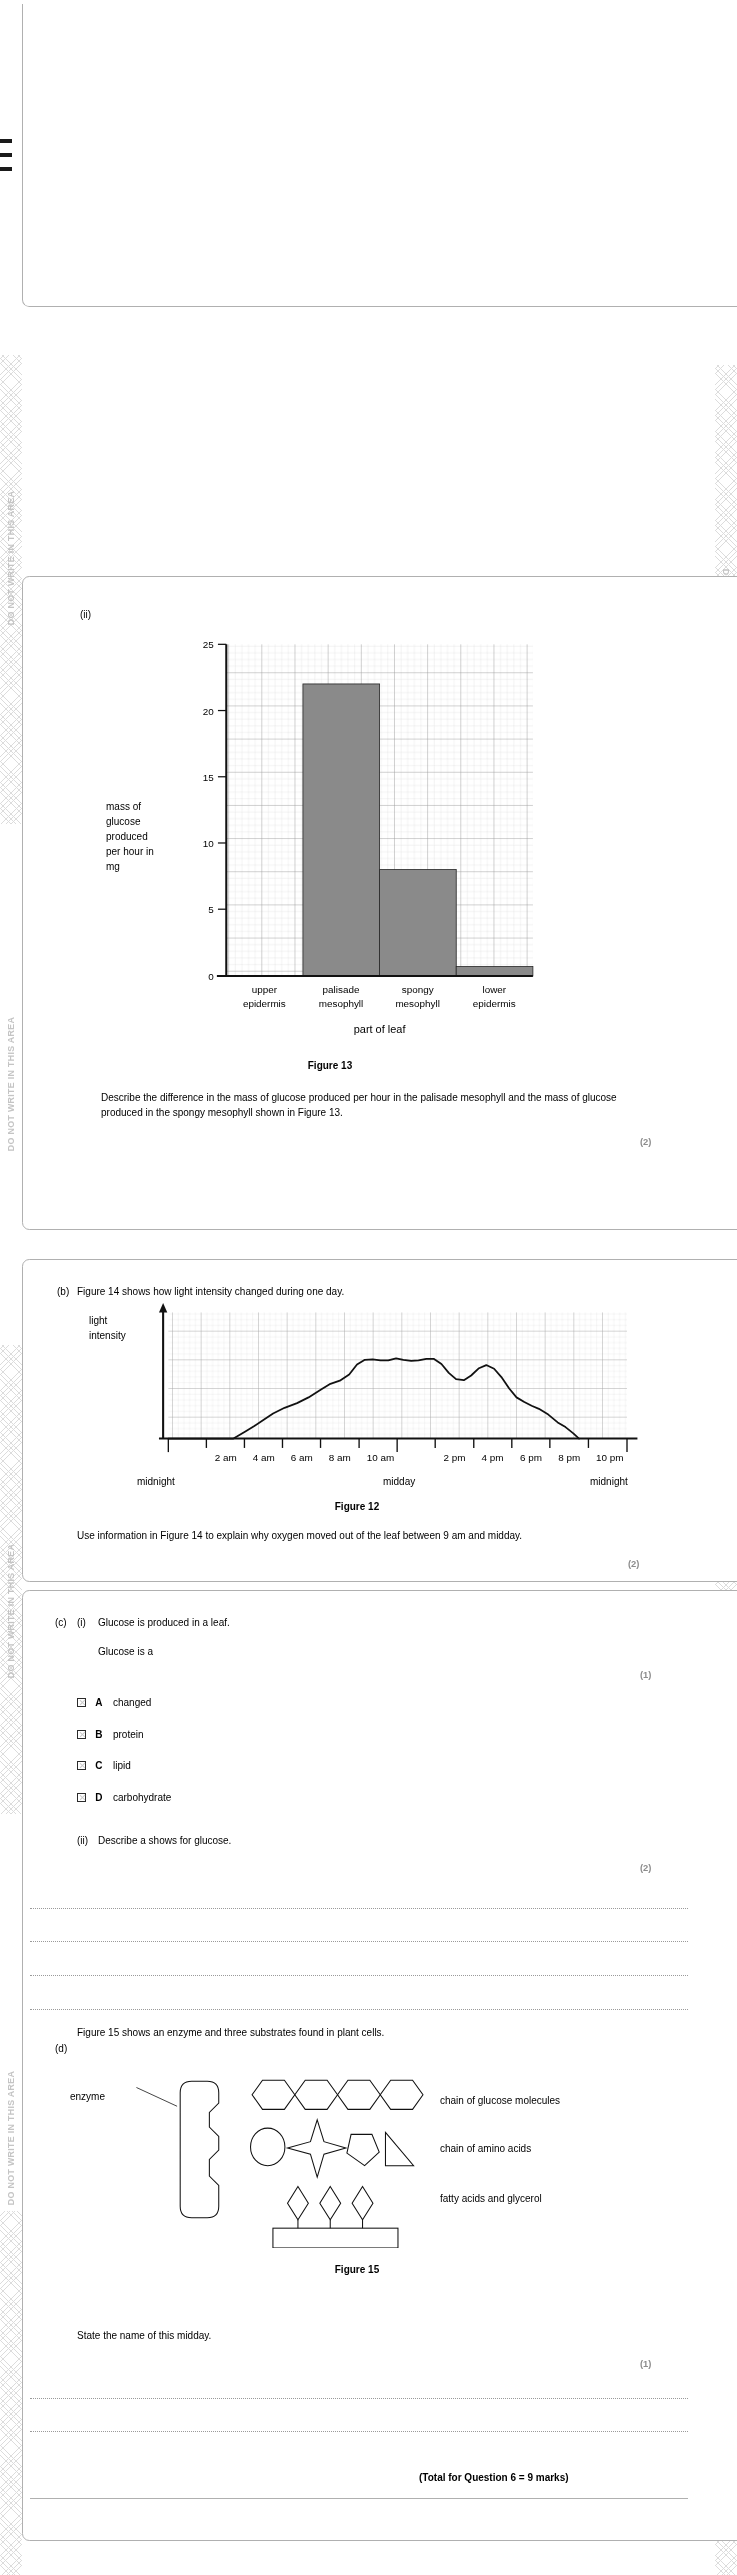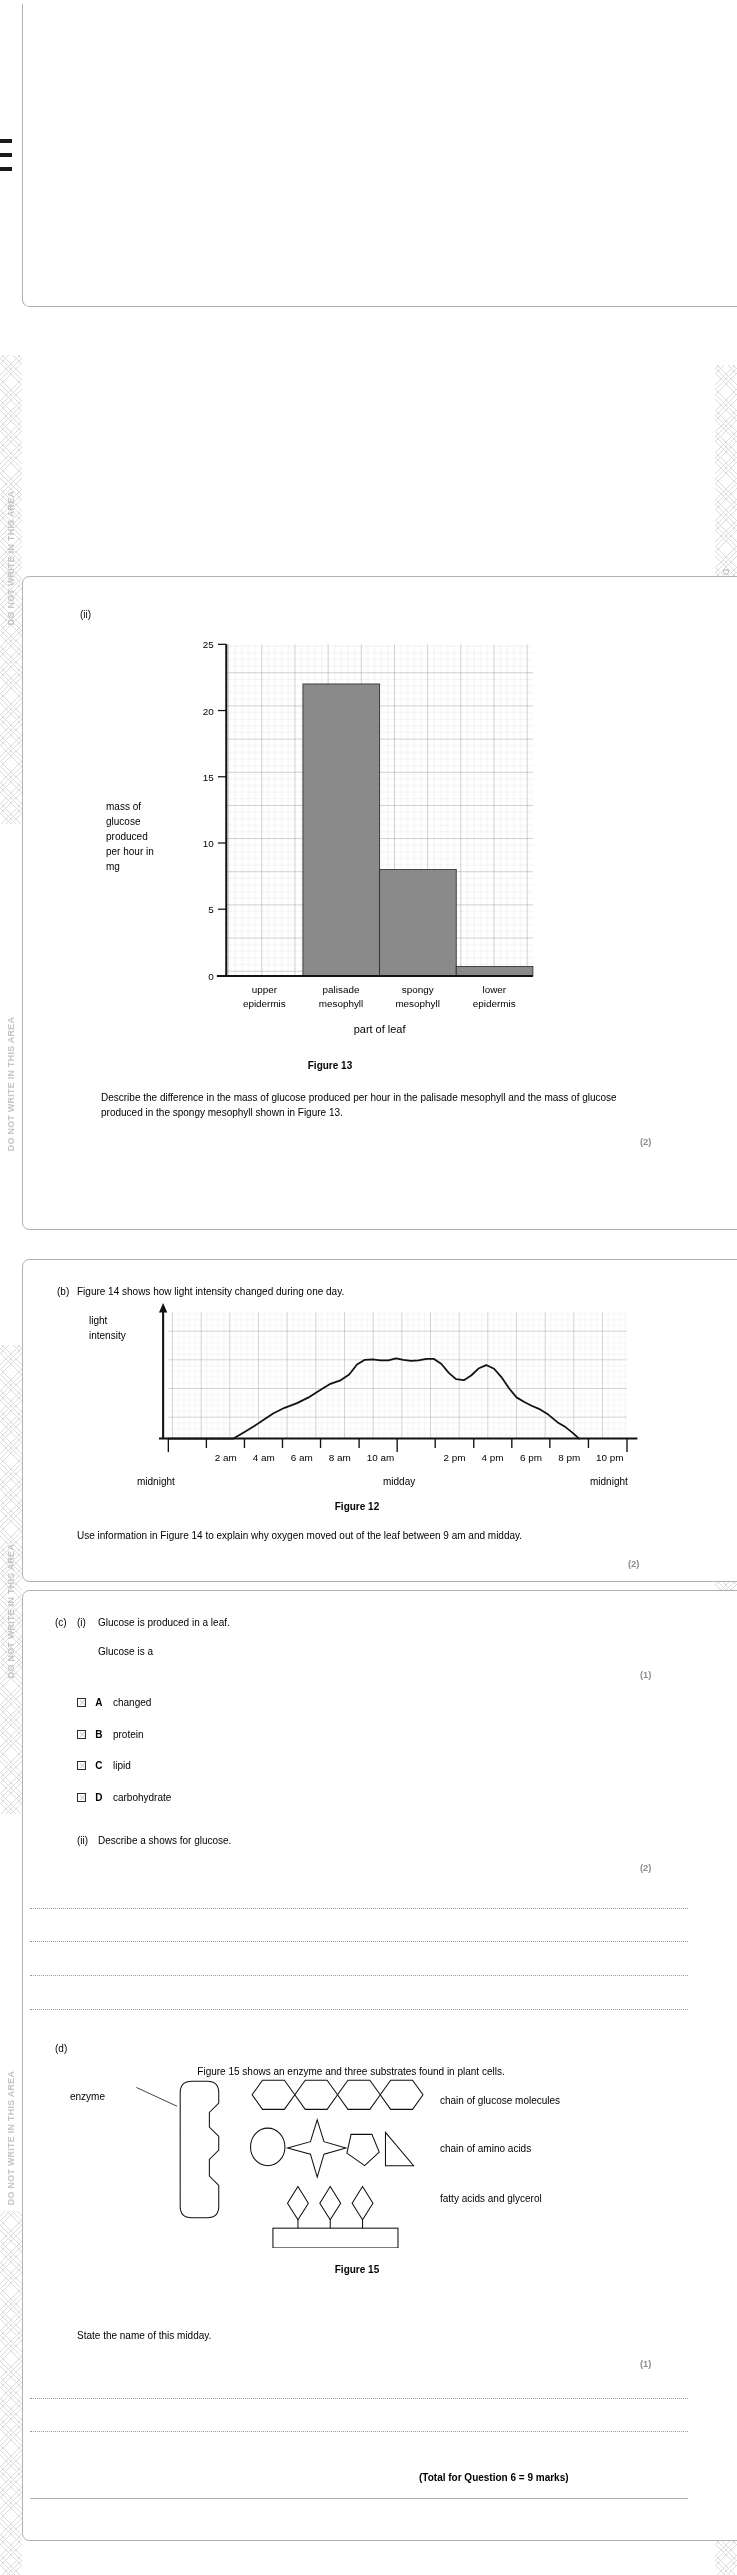--- a/index.html
+++ b/index.html
@@ -546,21 +546,21 @@
   <div class="txt" style="left:54px;top:243px;">(ii)</div>
   <div class="txt" style="left:75px;top:243px;width:417px;">Describe a shows for glucose.</div>
   <div class="marks" style="left:617px;top:271px;">(2)</div>
 
   <div class="ans-line" style="left:7.3px;top:317px;width:658px;"></div>
   <div class="ans-line" style="left:7.3px;top:350px;width:658px;"></div>
   <div class="ans-line" style="left:7.3px;top:384px;width:658px;"></div>
   <div class="ans-line" style="left:7.3px;top:418px;width:658px;"></div>
 
   <div class="txt" style="left:32px;top:451px;">(d)</div>
-  <div class="txt" style="left:54px;top:474px;width:548px;text-align:center;">Figure 15 shows an enzyme and three substrates found in plant cells.</div>
+  <div class="txt" style="left:54px;top:435px;width:548px;">Figure 15 shows an enzyme and three substrates found in plant cells.</div>
 
   <div class="txt" style="left:47px;top:499px;">enzyme</div>
 
   <svg class="chart-svg" style="left:78px;top:485px;" width="521" height="172" viewBox="0 0 1000 330">
 
     <line x1="68" y1="22" x2="146" y2="58" stroke="#111" stroke-width="1.5"></line>
 
     <path d="M152,32 Q152,10 174,10 L204,10 Q226,10 226,32 L226,52
              L208,70 L208,98 L226,116 L226,142 L208,160 L208,192 L226,210
              L226,250 Q226,272 204,272 L174,272 Q152,272 152,250 Z" fill="#fff" stroke="#111" stroke-width="2"></path>

